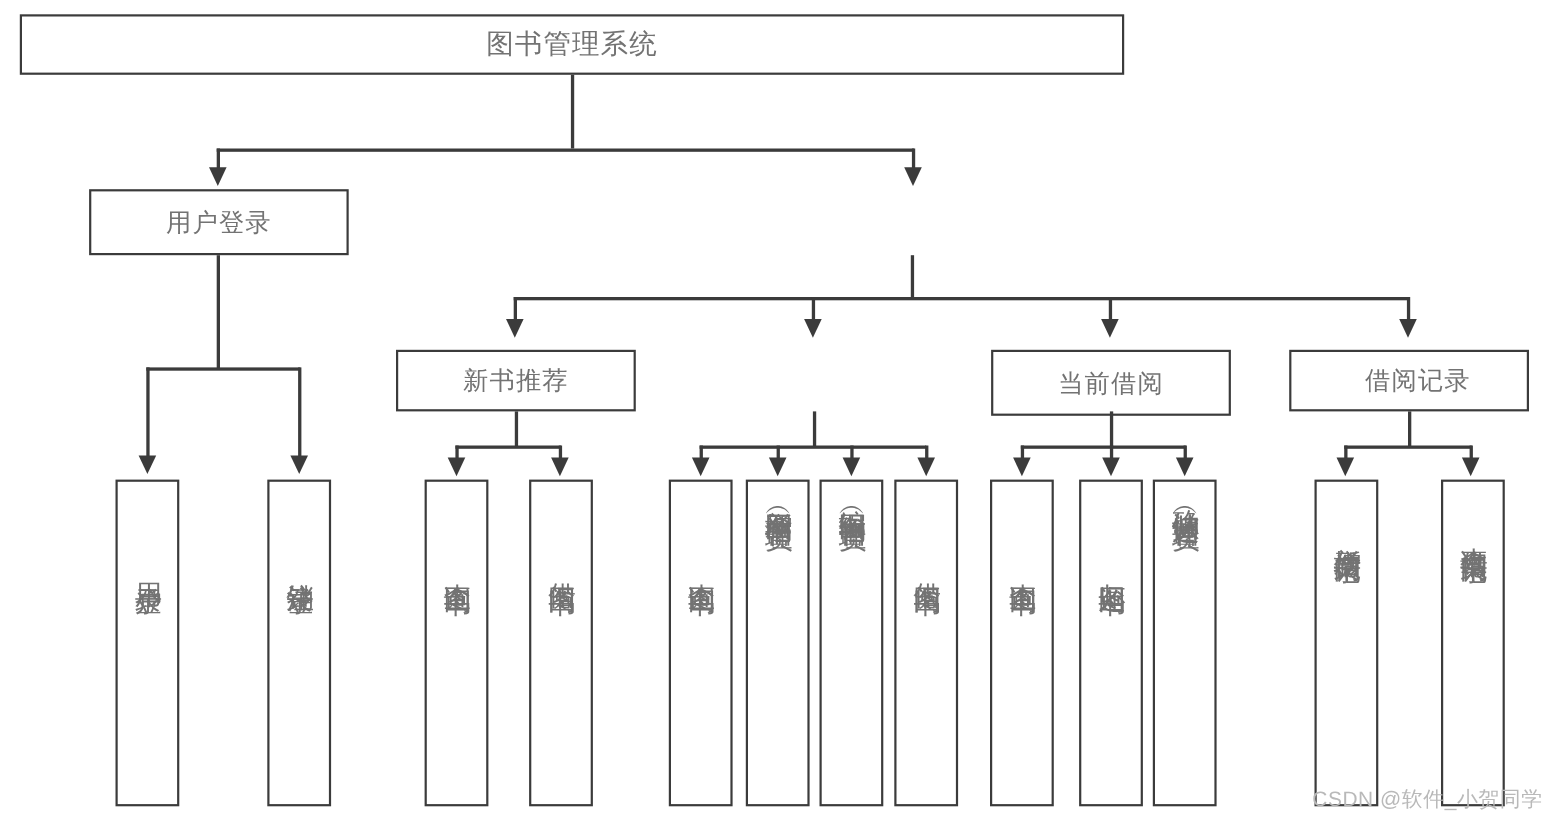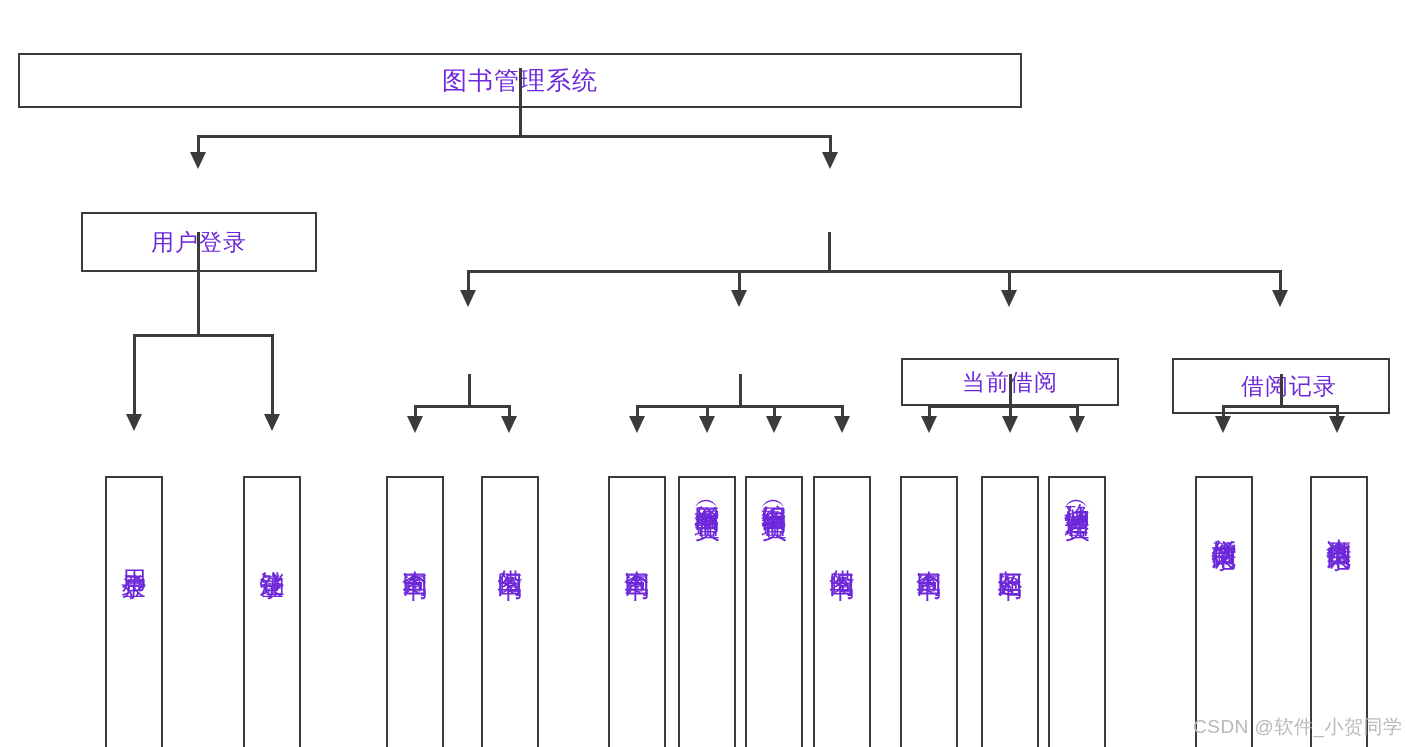--- a/index.html
+++ b/index.html
@@ -20,22 +20,21 @@
   }
   
   .node {
     position: absolute;
     box-sizing: border-box;
     border: 2.5px solid #3b3b3b;
     background: #ffffff;
     display: flex;
     align-items: center;
     justify-content: center;
-    color: #6d28d9;
-    margin-top: 40px;
+    color: #737373;
   }
   .node .label {
     display: block;
     text-align: center;
     letter-spacing: 1px;
     line-height: 1.25;
     white-space: nowrap;
   }
   
   .node.horiz .label {
@@ -119,21 +118,24 @@
   <div class="hline" style="left:467px; top:270px; width:814px; height:2.5px;"></div>
   <div class="vline" style="left:467px; top:270px; height:22px;"></div>
   <div class="arrow" style="left:460px; top:290px;"></div>
   <div class="vline" style="left:738px; top:270px; height:22px;"></div>
   <div class="arrow" style="left:731px; top:290px;"></div>
   <div class="vline" style="left:1008px; top:270px; height:22px;"></div>
   <div class="arrow" style="left:1001px; top:290px;"></div>
   <div class="vline" style="left:1279px; top:270px; height:22px;"></div>
   <div class="arrow" style="left:1272px; top:290px;"></div>
 
-  <div class="node horiz lvl3" style="left:901px; top:318px; width:218px; height:48px;">
+  <div class="node horiz lvl3" style="left:360px; top:318px; width:218px; height:56px;">
+    <span class="label">新书推荐</span>
+  </div>
+  <div class="node horiz lvl3" style="left:901px; top:318px; width:218px; height:60px;">
     <span class="label">当前借阅</span>
   </div>
   <div class="node horiz lvl3" style="left:1172px; top:318px; width:218px; height:56px;padding-left:16px;">
     <span class="label">借阅记录</span>
   </div>
 
   <div class="vline" style="left:468px; top:374px; height:33px;"></div>
   <div class="hline" style="left:414px; top:405px; width:96px; height:2.5px;"></div>
   <div class="vline" style="left:414px; top:405px; height:13px;"></div>
   <div class="arrow" style="left:407px; top:416px;"></div>

